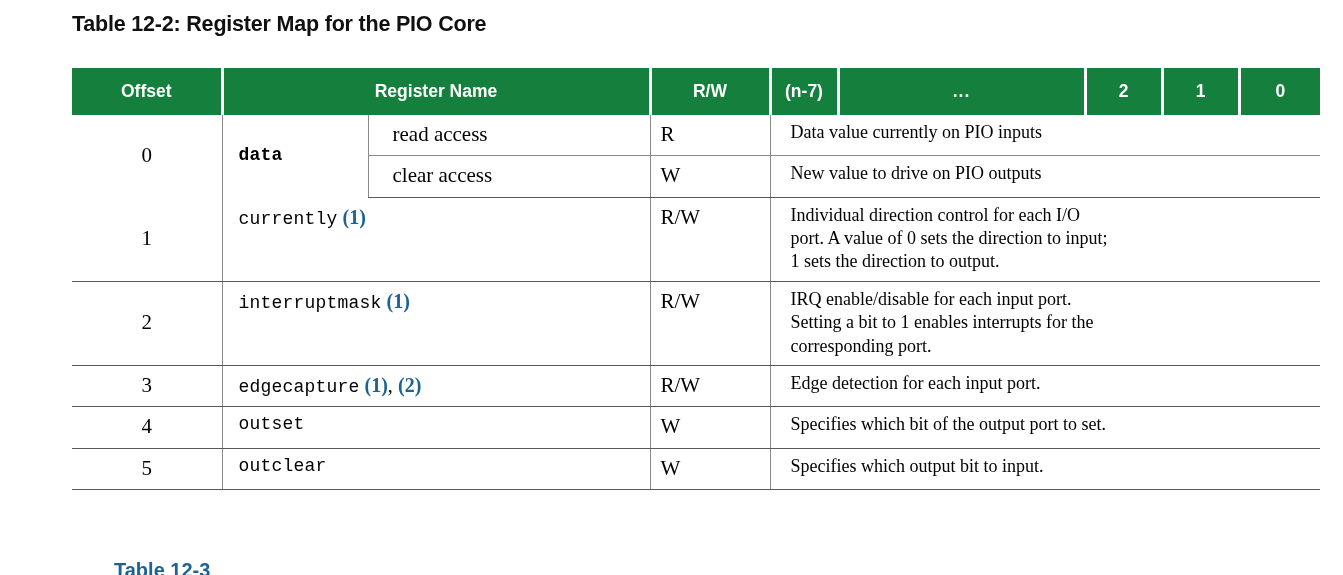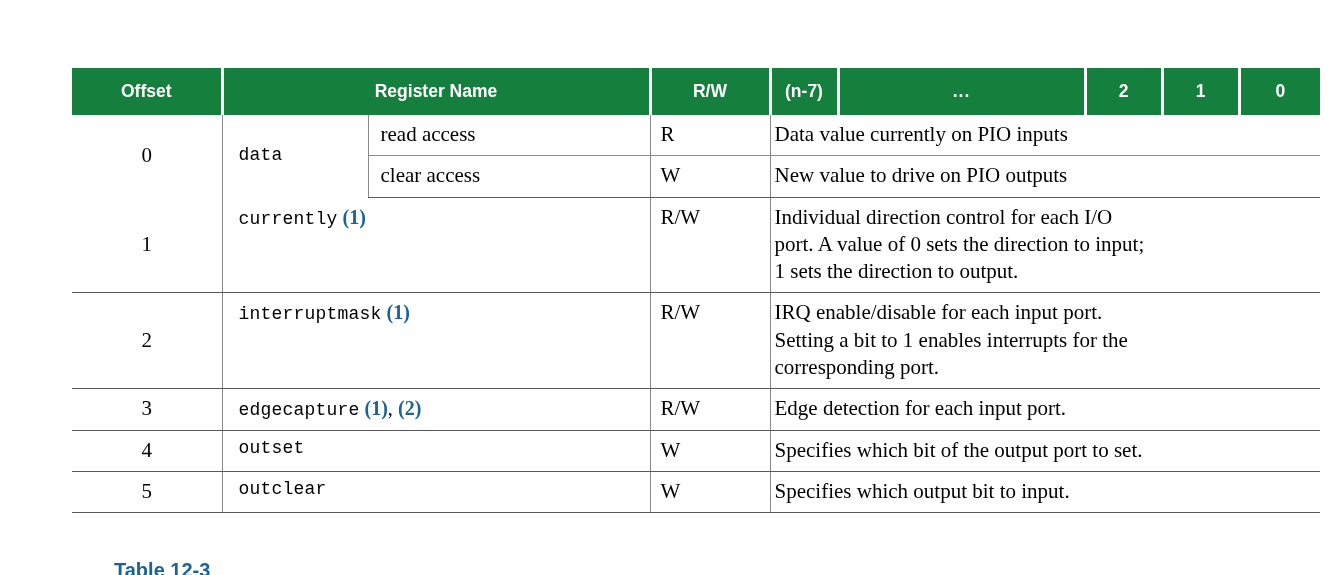--- a/index.html
+++ b/index.html
@@ -89,35 +89,35 @@
     font-size: 21px;
     padding-left: 0;
     padding-right: 0;
   }
   .c-regname {
     font-family: "Liberation Mono", monospace;
     font-size: 18px;
     padding-left: 16px;
     letter-spacing: 0.2px;
   }
-  .c-regname.mid { vertical-align: middle; }
+  .c-regname.mid { vertical-align: middle; font-weight: bold; }
   .c-access {
     font-family: "Liberation Serif", serif;
     font-size: 21px;
-    padding-left: 12px;
+    padding-left: 24px;
   }
   .c-rw {
     font-family: "Liberation Serif", serif;
     font-size: 21px;
     padding-left: 10px;
   }
   .c-desc {
     font-family: "Liberation Serif", serif;
-    font-size: 21px;
-    padding-left: 4px;
+    font-size: 18px;
+    padding-left: 20px;
   }
   .c-desc .ln { display: block; }
 
   .fnote {
     color: #1b6394;
     font-family: "Liberation Serif", serif;
     font-weight: bold;
     font-size: 20px;
     letter-spacing: 0;
   }
@@ -140,20 +140,21 @@
     overflow: hidden;
     height: 15px;
     line-height: 21px;
   }
 </style>
 </head>
 <body>
 
 <div class="page">
 
+  <div class="caption">Table 12-2: Register Map for the PIO Core</div>
 
   <div class="tbl-wrap">
     <table class="regmap">
       <colgroup>
         <col style="width:150px">
         <col style="width:146px">
         <col style="width:282px">
         <col style="width:120px">
         <col style="width:68px">
         <col style="width:247px">

